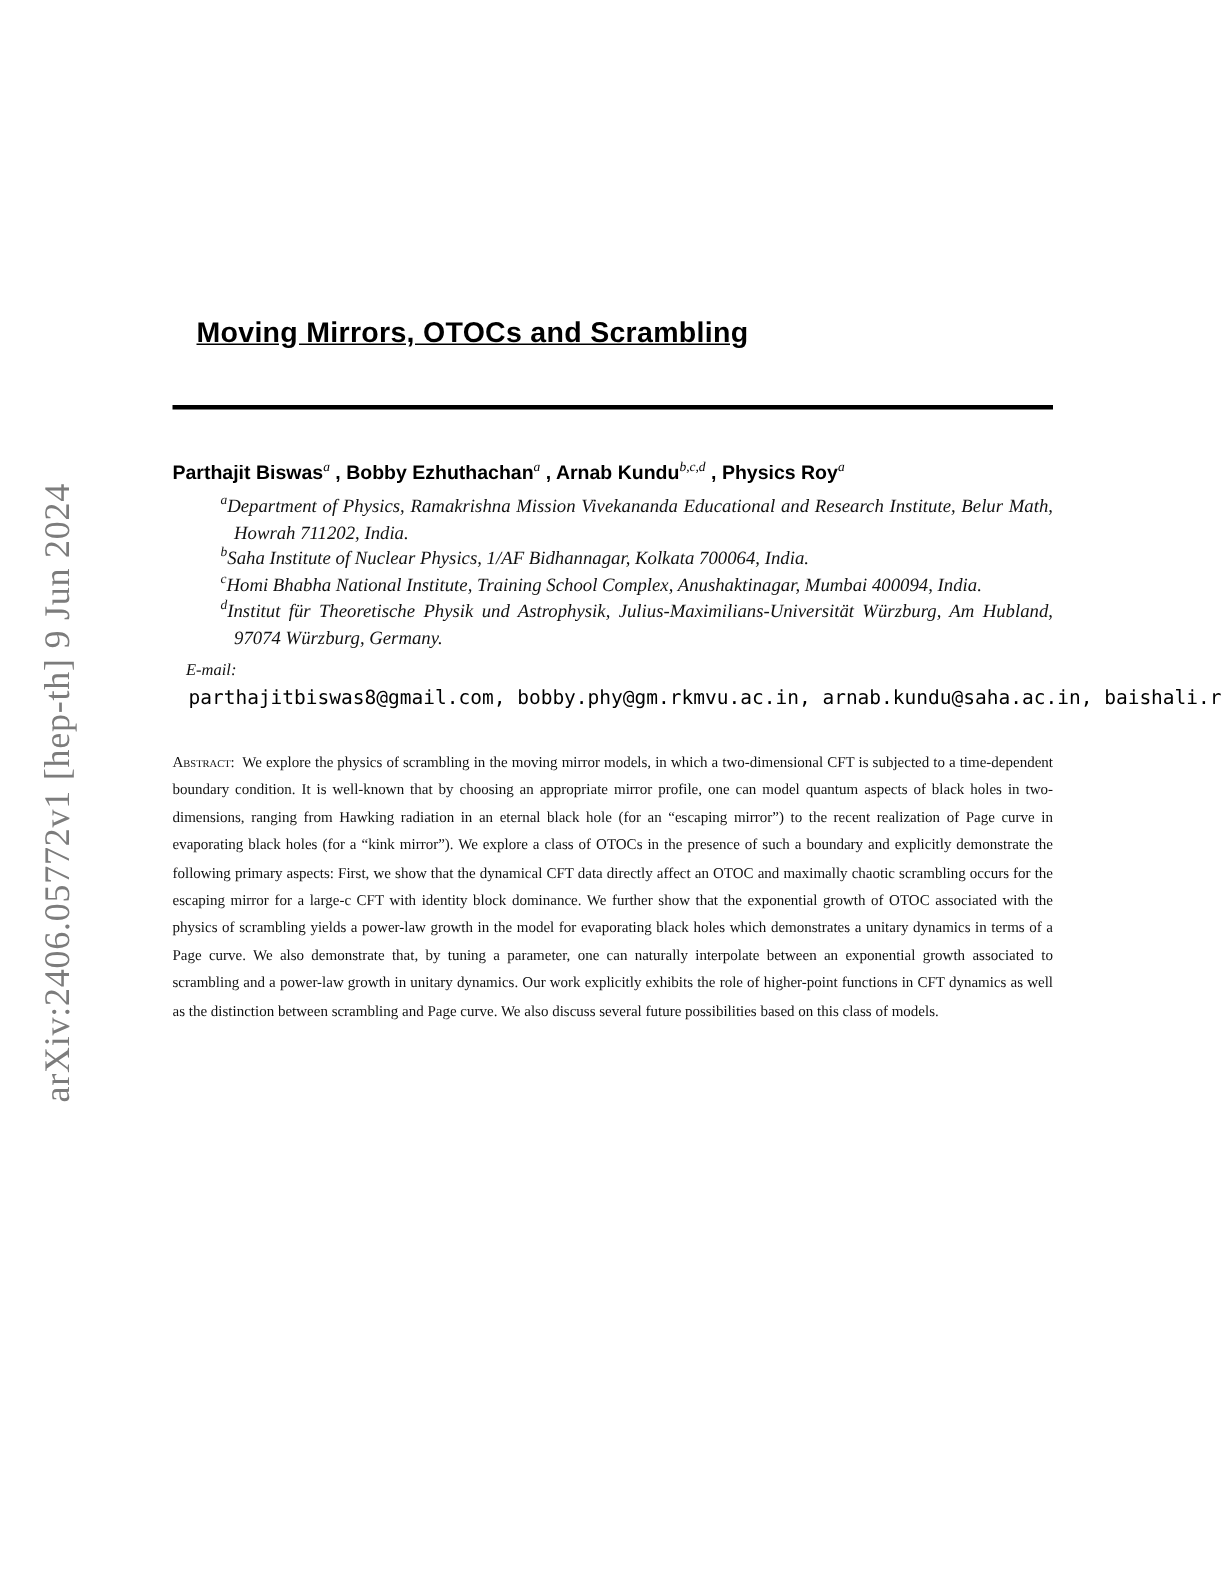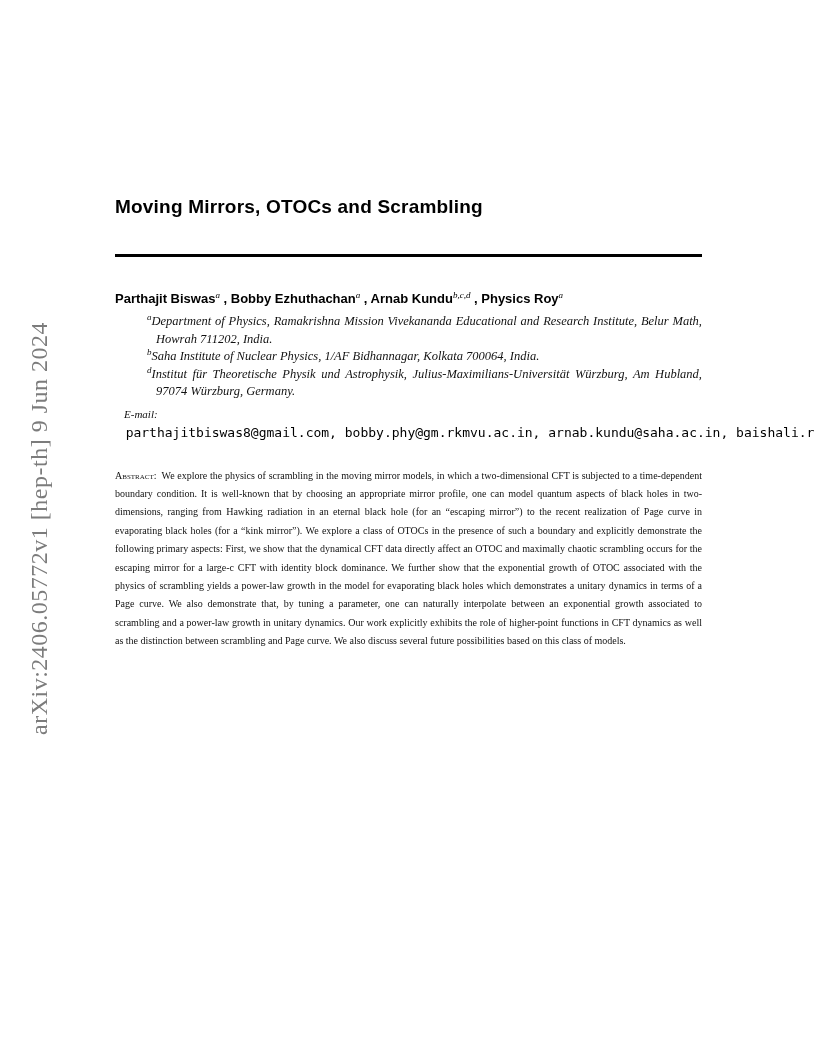--- a/index.html
+++ b/index.html
@@ -29,26 +29,27 @@
     color: #7c7c7c;
     letter-spacing: 0.5px;
   }
   .content {
     position: absolute;
     left: 115px;
     top: 196px;
     width: 587px;
   }
   h1.title {
-    margin: 0;
+    margin: 16px;
     font-family: "Liberation Sans", sans-serif;
     font-weight: bold;
     font-size: 19px;
     letter-spacing: 0.2px;
     color: #000000;
+    text-decoration: underline;
   }
   .rule {
     margin-top: 36px;
     height: 3px;
     background: #000000;
   }
   .authors {
     margin: 34px 0 0 0;
     font-family: "Liberation Sans", sans-serif;
     font-weight: bold;
@@ -124,20 +125,21 @@
 
     <div class="rule"></div>
 
     <p class="authors">
       <span><span>Parthajit Biswas</span><sup>a</sup><span> , </span></span><span><span>Bobby Ezhuthachan</span><sup>a</sup><span> , </span></span><span><span>Arnab Kundu</span><sup>b,c,d</sup><span> , </span></span><span><span>Physics Roy</span><sup>a</sup><span></span></span>
     </p>
 
     <div class="affils">
       <p class="affil"><sup class="marker">a</sup><span>Department of Physics, Ramakrishna Mission Vivekananda Educational and Research Institute, Belur Math, Howrah 711202, India.</span></p>
       <p class="affil"><sup class="marker">b</sup><span>Saha Institute of Nuclear Physics, 1/AF Bidhannagar, Kolkata 700064, India.</span></p>
+      <p class="affil"><sup class="marker">c</sup><span>Homi Bhabha National Institute, Training School Complex, Anushaktinagar, Mumbai 400094, India.</span></p>
       <p class="affil"><sup class="marker">d</sup><span>Institut für Theoretische Physik und Astrophysik, Julius-Maximilians-Universität Würzburg, Am Hubland, 97074 Würzburg, Germany.</span></p>
     </div>
 
     <p class="email-label">E-mail:</p>
     <p class="email-addresses">parthajitbiswas8@gmail.com, bobby.phy@gm.rkmvu.ac.in, arnab.kundu@saha.ac.in, baishali.r</p>
 
     <p class="abstract">
       <span class="abstract-label">Abstract:</span><span>We explore the physics of scrambling in the moving mirror models, in which a two-dimensional CFT is subjected to a time-dependent boundary condition. It is well-known that by choosing an appropriate mirror profile, one can model quantum aspects of black holes in two-dimensions, ranging from Hawking radiation in an eternal black hole (for an “escaping mirror”) to the recent realization of Page curve in evaporating black holes (for a “kink mirror”). We explore a class of OTOCs in the presence of such a boundary and explicitly demonstrate the following primary aspects: First, we show that the dynamical CFT data directly affect an OTOC and maximally chaotic scrambling occurs for the escaping mirror for a large-c CFT with identity block dominance. We further show that the exponential growth of OTOC associated with the physics of scrambling yields a power-law growth in the model for evaporating black holes which demonstrates a unitary dynamics in terms of a Page curve. We also demonstrate that, by tuning a parameter, one can naturally interpolate between an exponential growth associated to scrambling and a power-law growth in unitary dynamics. Our work explicitly exhibits the role of higher-point functions in CFT dynamics as well as the distinction between scrambling and Page curve. We also discuss several future possibilities based on this class of models.</span>
     </p>
 

